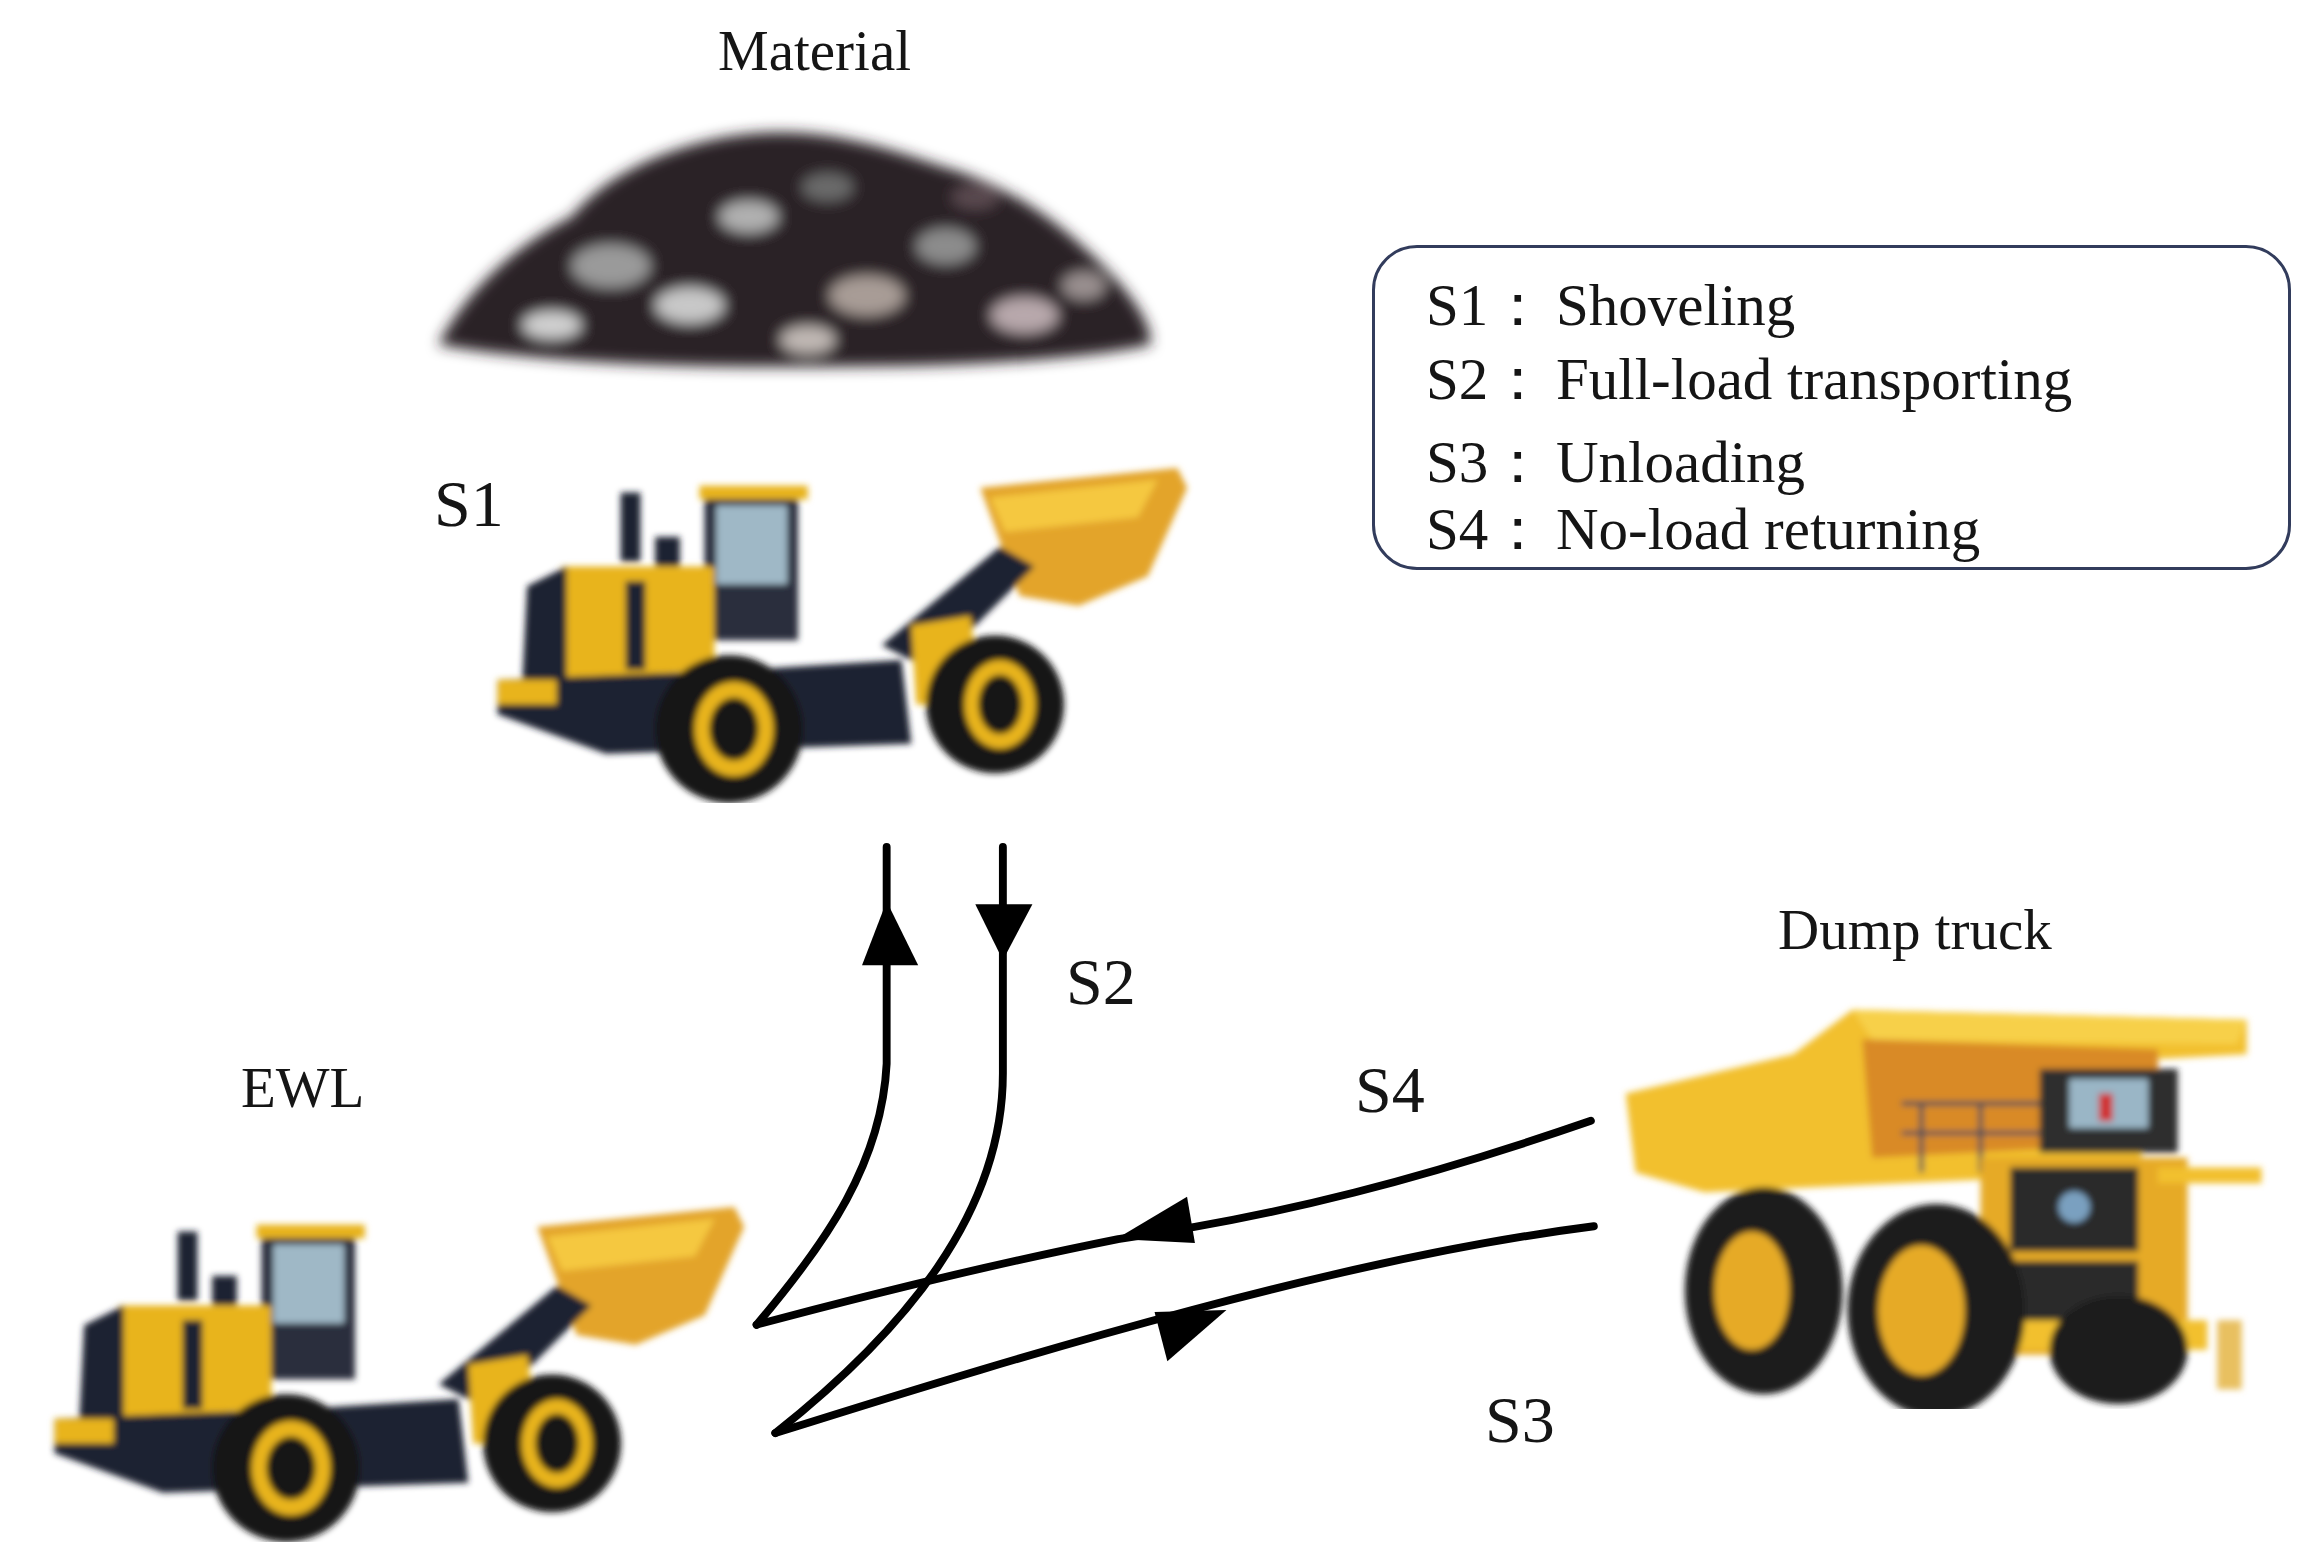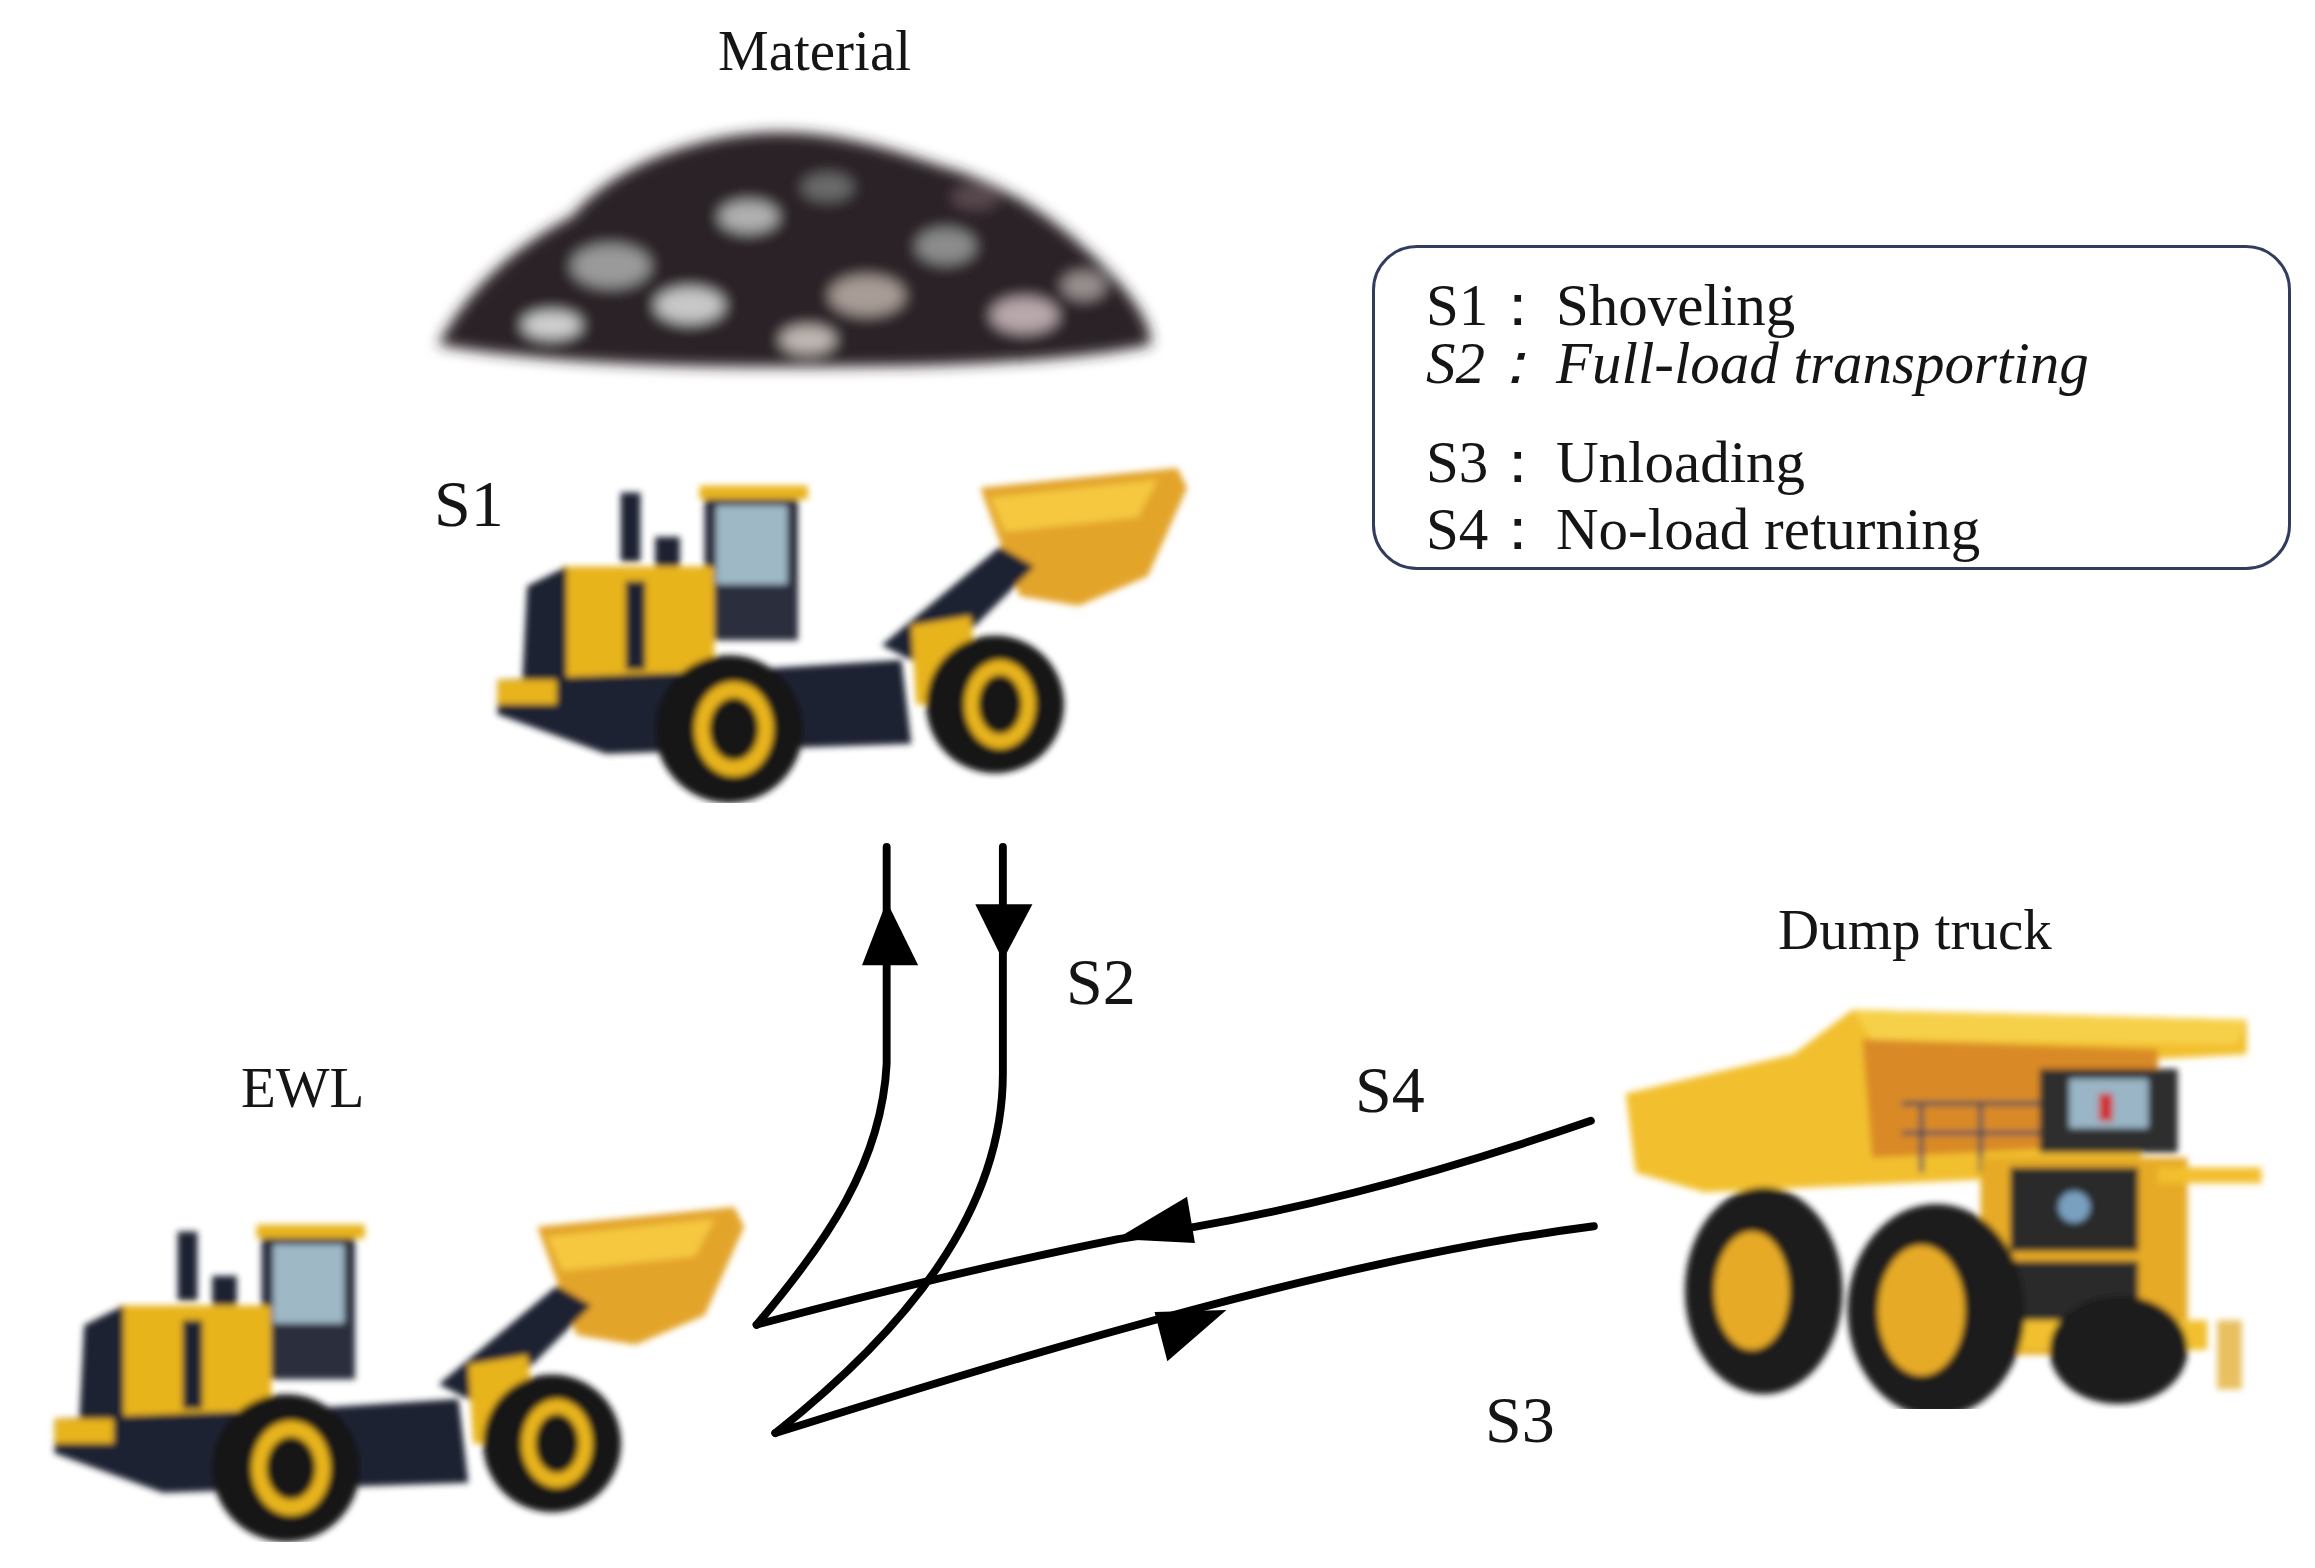--- a/index.html
+++ b/index.html
@@ -26,21 +26,21 @@
   <div class="lbl big" style="left:1046px; top:949px;">S2</div>
   <div class="lbl big" style="left:1335px; top:1057px;text-align:center;">S4</div>
   <div class="lbl big" style="left:1465px; top:1387px;">S3</div>
   <div class="lbl name" style="left:241px; top:1059px;">EWL</div>
   <div class="lbl name" style="left:1778px; top:901px;">Dump truck</div>
 
   <div id="legend">
     <div class="leg-row" style="top:27.6px;">
       <span class="leg-key">S1：</span><span>Shoveling</span>
     </div>
-    <div class="leg-row" style="top:86px;font-style:italic;">
+    <div class="leg-row" style="top:102px;">
       <span class="leg-key">S2：</span><span>Full-load transporting</span>
     </div>
     <div class="leg-row" style="top:185px;">
       <span class="leg-key">S3：</span><span>Unloading</span>
     </div>
     <div class="leg-row" style="top:252px;">
       <span class="leg-key">S4：</span><span>No-load returning</span>
     </div>
   </div>
 

